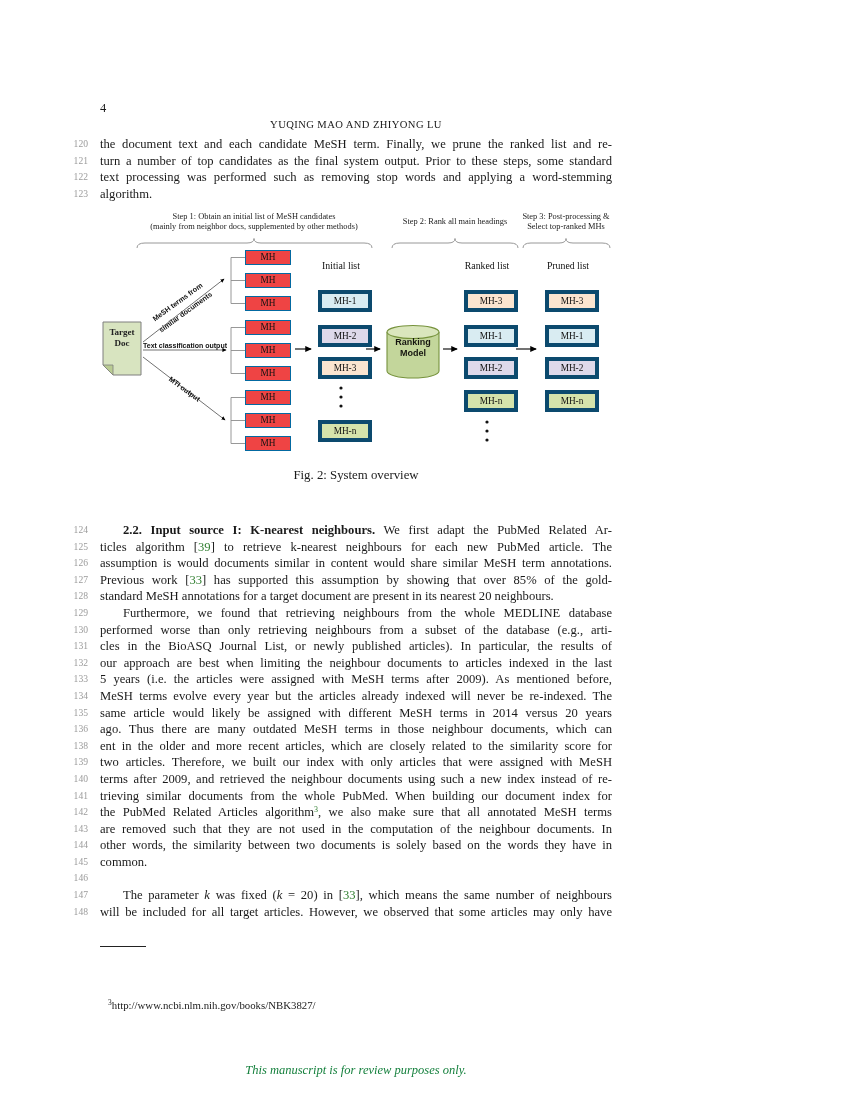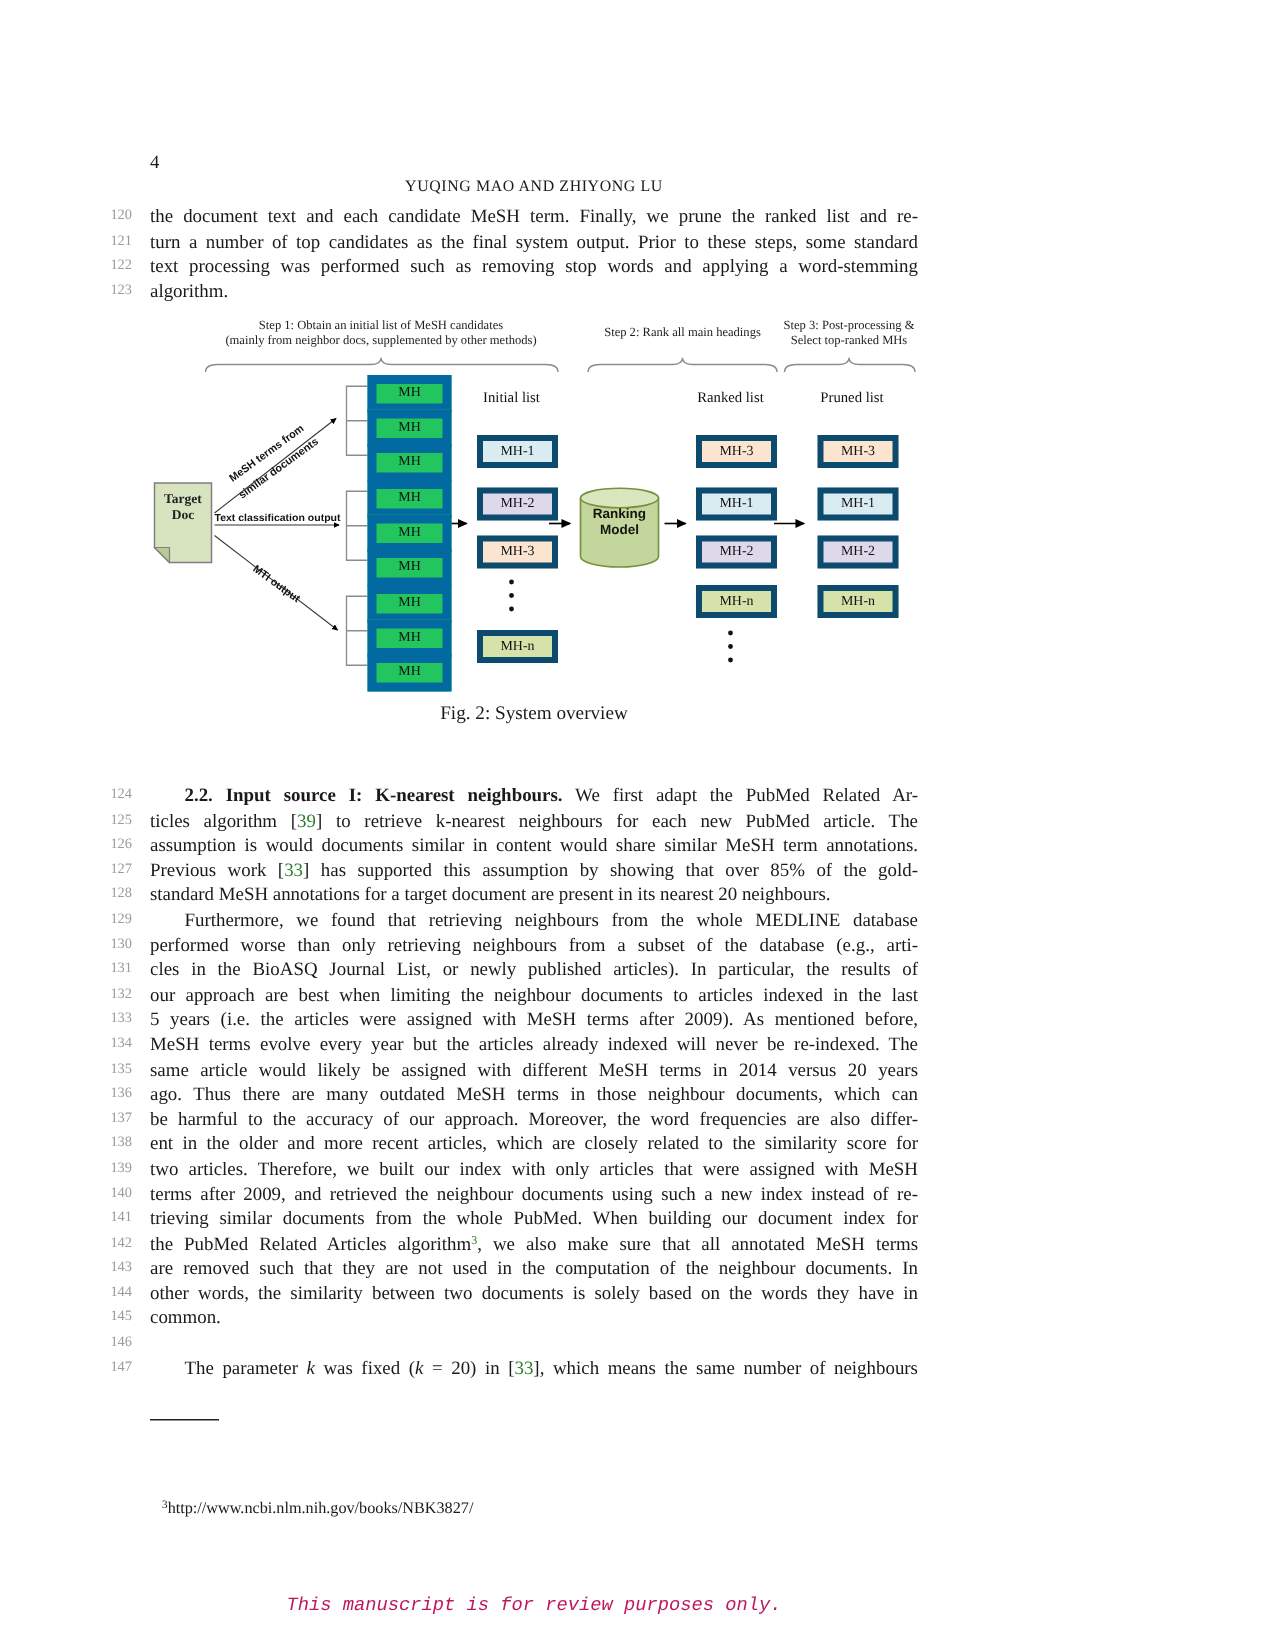--- a/index.html
+++ b/index.html
@@ -22,40 +22,40 @@
   .s-b{font-weight:bold;}
   .s-i{font-style:italic;}
   .s-g{color:#2e7d2e;}
   .s-sup{color:#2e7d2e;font-size:8px;vertical-align:4px;}
 
   
   #figure{position:absolute;left:100px;top:210px;width:515px;height:248px;font-family:"Liberation Serif",serif;}
   #fig-svg{position:absolute;left:0;top:0;}
   .fig-step{position:absolute;text-align:center;font-size:8.4px;line-height:10px;color:#222;}
   .col-title{position:absolute;top:50px;width:92px;text-align:center;font-size:9.8px;color:#111;}
-  .mhbox{position:absolute;left:145px;width:44px;height:13px;background:#22c55e;border:6px solid #0369a1;
+  .mhbox{position:absolute;left:145px;width:44px;height:13px;background:#ef4444;border:1px solid #0369a1;
          text-align:center;font-size:9.3px;line-height:13px;color:#111;}
   .cbox{position:absolute;width:46px;height:14px;border:4px solid #0c4a6e;text-align:center;
         font-size:9.3px;line-height:14px;color:#111;}
   .doc-label{position:absolute;left:3px;top:117px;width:38px;text-align:center;font-size:9px;
              font-weight:600;line-height:11px;color:#222;}
   .cyl-label{position:absolute;left:287px;top:127px;width:52px;text-align:center;font-size:9px;
              font-weight:bold;font-family:"Liberation Sans",sans-serif;line-height:11px;color:#15150f;}
   .svgtxt{font-family:"Liberation Sans",sans-serif;font-weight:bold;fill:#111;}
 
   .fig-caption{position:absolute;left:100px;top:468px;width:512px;text-align:center;font-size:12.8px;}
 
   
   .fn-rule{position:absolute;left:100px;top:946px;width:46px;border-top:1px solid #222;}
   .fn-text{position:absolute;left:108px;top:998px;font-size:10.8px;}
   .fn-text sup{font-size:7.5px;vertical-align:3.5px;}
 
   
   .pg-footer{position:absolute;left:100px;top:1063px;width:512px;text-align:center;
-             font-style:italic;font-size:12.5px;color:#be185d;font-family:Liberation Mono, monospace;}
+             font-style:italic;font-size:12.5px;color:#15803d;}
 </style>
 </head>
 <body>
 
 <div class="pg-header">
   <span class="pg-num">4</span>
   <span class="run-title">YUQING MAO AND ZHIYONG LU</span>
 </div>
 
 <div class="lines" id="para1">
@@ -123,24 +123,20 @@
     </div>
     <div class="line">
       <span class="lnum">135</span>
       <div class="ltext"><span>same article would likely be assigned with different MeSH terms in 2014 versus 20 years</span></div>
     </div>
     <div class="line">
       <span class="lnum">136</span>
       <div class="ltext"><span>ago. Thus there are many outdated MeSH terms in those neighbour documents, which can</span></div>
     </div>
     <div class="line">
-      <span class="lnum">137</span>
-      <div class="ltext"><span>be harmful to the accuracy of our approach. Moreover, the word frequencies are also differ-</span></div>
-    </div>
-    <div class="line">
       <span class="lnum">138</span>
       <div class="ltext"><span>ent in the older and more recent articles, which are closely related to the similarity score for</span></div>
     </div>
     <div class="line">
       <span class="lnum">139</span>
       <div class="ltext"><span>two articles. Therefore, we built our index with only articles that were assigned with MeSH</span></div>
     </div>
     <div class="line">
       <span class="lnum">140</span>
       <div class="ltext"><span>terms after 2009, and retrieved the neighbour documents using such a new index instead of re-</span></div>
@@ -165,20 +161,24 @@
       <span class="lnum">145</span>
       <div class="ltext end"><span>common.</span></div>
     </div>
     <div class="line">
       <span class="lnum">146</span>
       <div class="ltext end"><span></span></div>
     </div>
     <div class="line">
       <span class="lnum">147</span>
       <div class="ltext ind"><span>The parameter </span><span class="s-i">k</span><span> was fixed (</span><span class="s-i">k</span><span> = 20) in [</span><span class="s-g">33</span><span>], which means the same number of neighbours</span></div>
+    </div>
+    <div class="line">
+      <span class="lnum">148</span>
+      <div class="ltext"><span>will be included for all target articles. However, we observed that some articles may only have</span></div>
     </div>
   </div>
 
 <div id="figure">
   <svg id="fig-svg" width="515" height="248" viewBox="0 0 515 248">
     <defs>
       <marker id="ah" markerWidth="8" markerHeight="7" refX="5.2" refY="2.75" orient="auto">
         <path d="M0,0 L6,2.75 L0,5.5 Z" fill="#000"></path>
       </marker>
     </defs>

